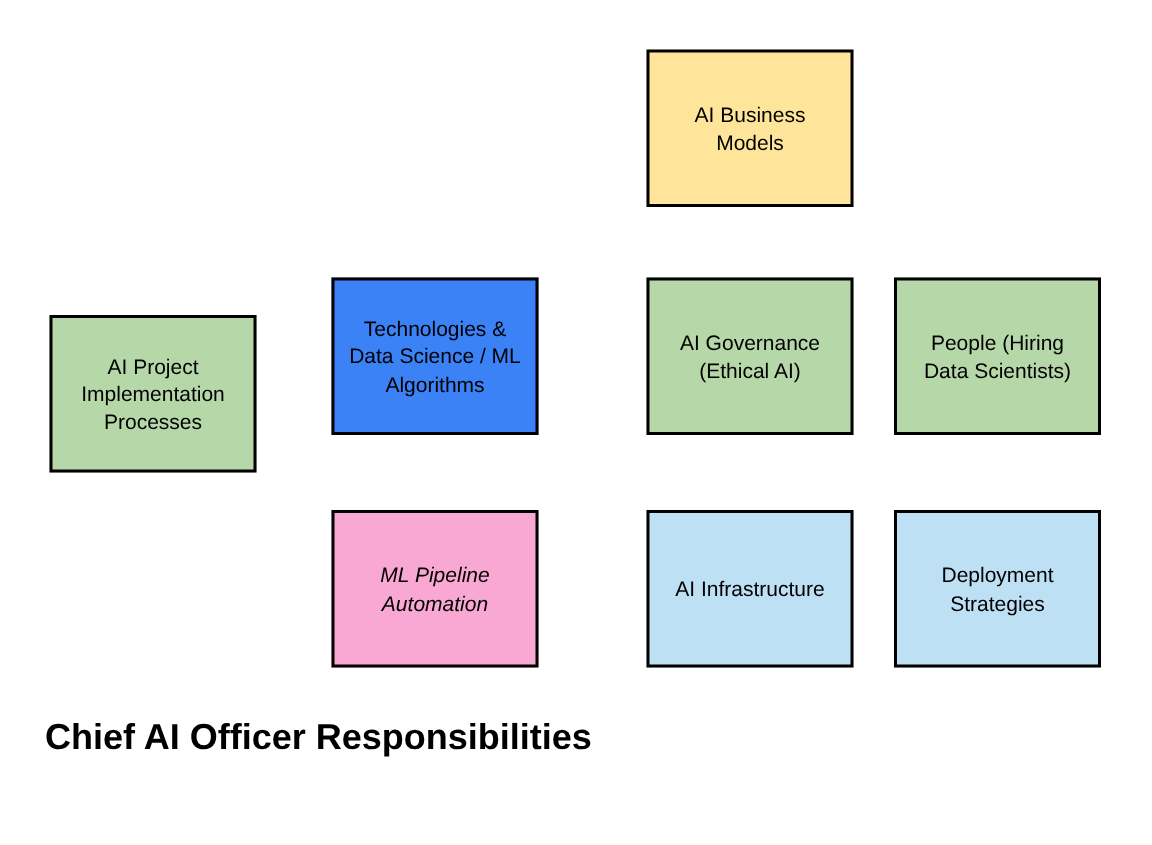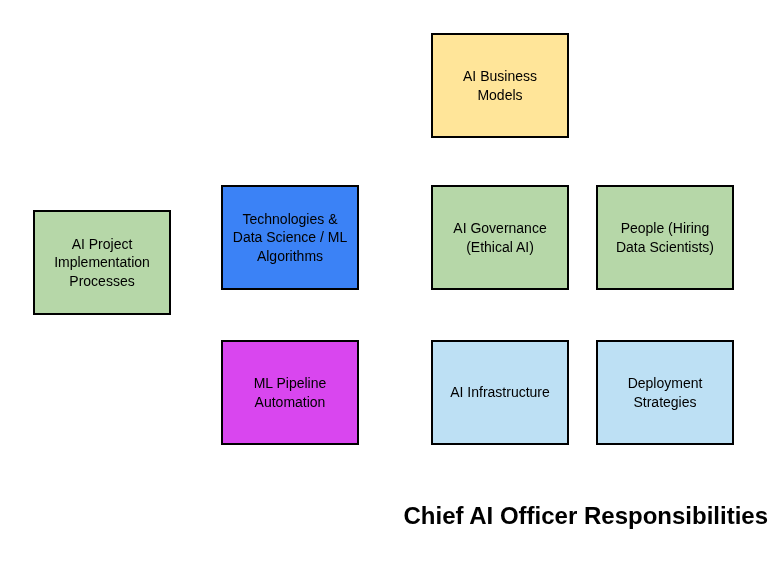--- a/index.html
+++ b/index.html
@@ -40,25 +40,24 @@
   .r0 { top: 33px; }
   .r1 { top: 185px; }
   .r2 { top: 340px; }
   .diagram-title {
     position: absolute;
     top: 478px;
     left: 0;
     width: 100%;
     box-sizing: border-box;
     padding-left: 30px;
-    text-align: right;
+    text-align: left;
     font-size: 24px;
     font-weight: bold;
     color: #000000;
-    margin-top: 24px;
   }
 </style>
 </head>
 <body>
 
 <div class="canvas">
 
   <div class="node c2 r0" style="background-color: rgb(255, 229, 153);">AI Business
 Models</div>
 
@@ -66,21 +65,21 @@
 Implementation
 Processes</div>
   <div class="node c1 r1" style="background-color: #3b82f6;">Technologies &amp;
 Data Science / ML
 Algorithms</div>
   <div class="node c3 r1" style="background-color: rgb(182, 215, 168);">People (Hiring
 Data Scientists)</div>
   <div class="node c2 r1" style="background-color: rgb(182, 215, 168);">AI Governance
 (Ethical AI)</div>
 
-  <div class="node c1 r2" style="background-color: #d946ef;">ML Pipeline
+  <div class="node c1 r2" style="background-color: #f9a8d4; font-style: italic;">ML Pipeline
 Automation</div>
   <div class="node c2 r2" style="background-color: rgb(189, 224, 244);">AI Infrastructure</div>
   <div class="node c3 r2" style="background-color: rgb(189, 224, 244);">Deployment
 Strategies</div>
 
   <div class="diagram-title">Chief AI Officer Responsibilities</div>
 
 </div>
 
 </body></html>

